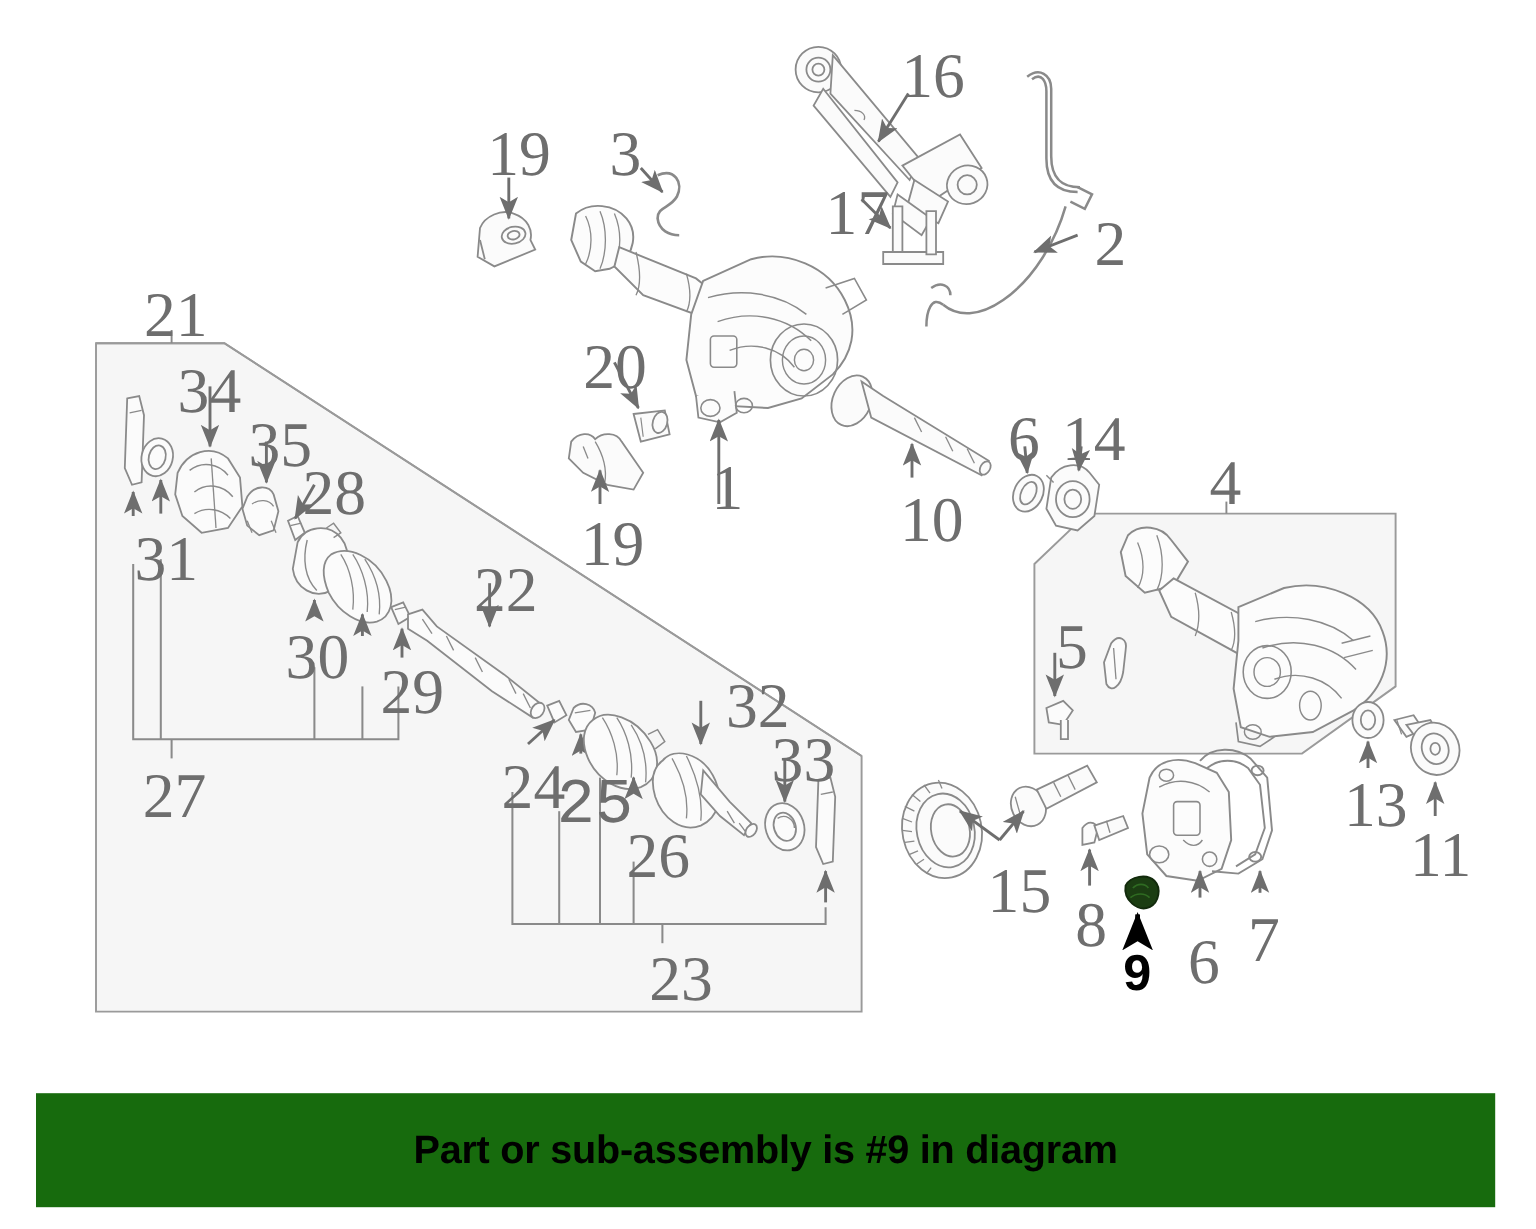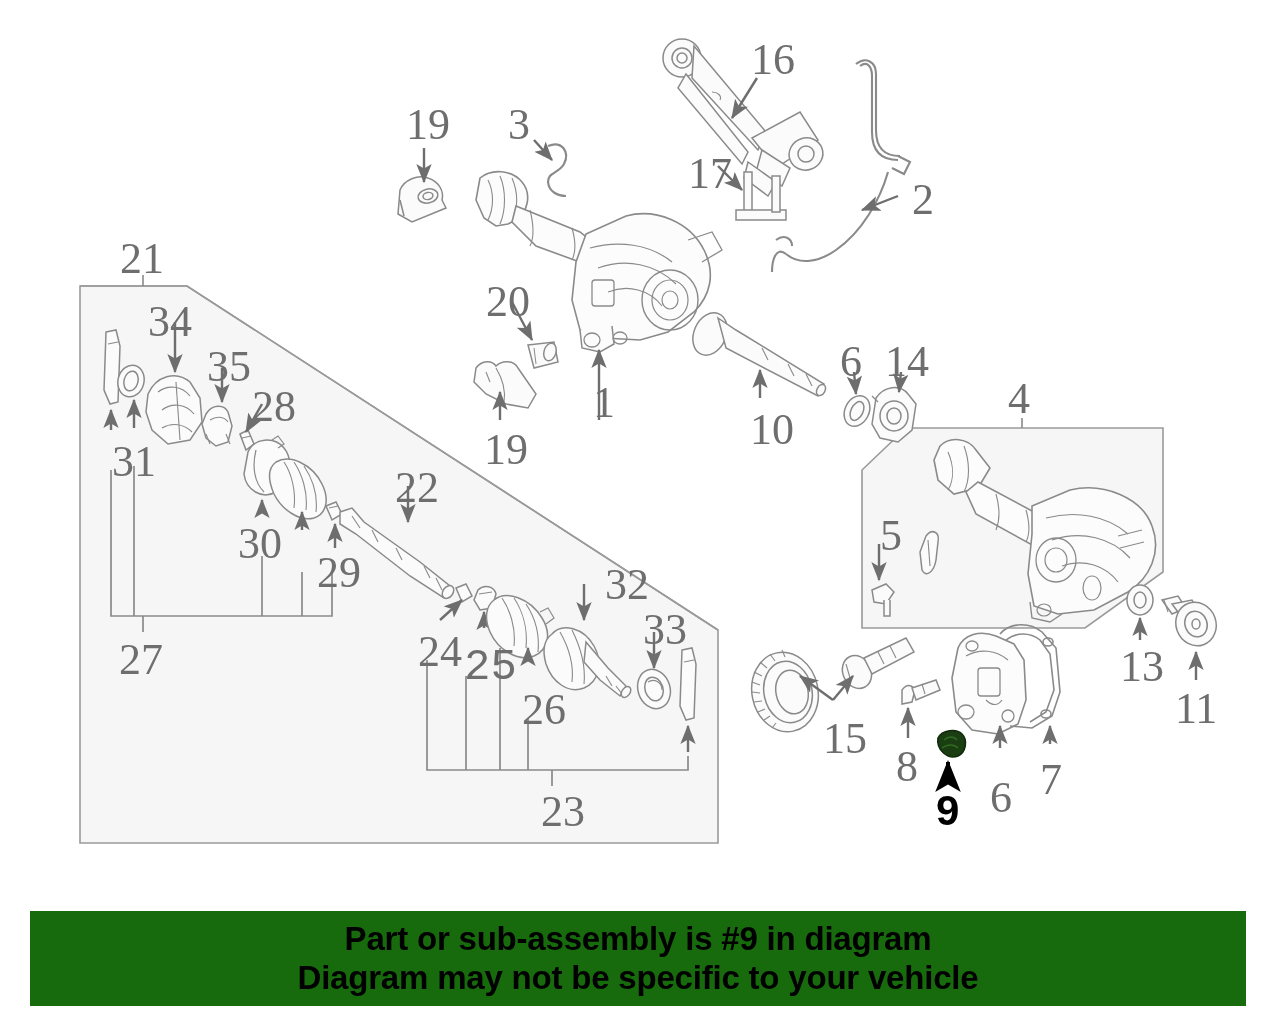--- a/index.html
+++ b/index.html
@@ -18,21 +18,21 @@
   #diagram-svg {
     position: absolute;
     left: 0;
     top: 0;
     width: 1280px;
     height: 1024px;
   }
   .callout-label {
     position: absolute;
     font-family: "Liberation Serif", serif;
-    font-size: 44px;
+    font-size: 53px;
     color: #6e6e6e;
     line-height: 1;
     white-space: nowrap;
     user-select: none;
   }
   .callout-label.highlight {
     color: #000000;
     font-weight: bold;
     font-family: "Liberation Sans", sans-serif;
     font-size: 42px;
@@ -460,16 +460,15 @@
   <div class="callout-label" style="left:317px;  top:551px;">29</div>
   <div class="callout-label" style="left:238px;  top:522px;">30</div>
   <div class="callout-label" style="left:112px;  top:440px;">31</div>
   <div class="callout-label" style="left:605px;  top:563px;">32</div>
   <div class="callout-label" style="left:643px;  top:608px;">33</div>
   <div class="callout-label" style="left:148px;  top:300px;">34</div>
   <div class="callout-label" style="left:207px;  top:345px;">35</div>
 
   <div id="banner">
     <div class="banner-line">Part or sub-assembly is #9 in diagram</div>
-    <div class="banner-line">Diagram may not be specific to your vehicle</div>
   </div>
 
 </div>
 
 </body></html>

